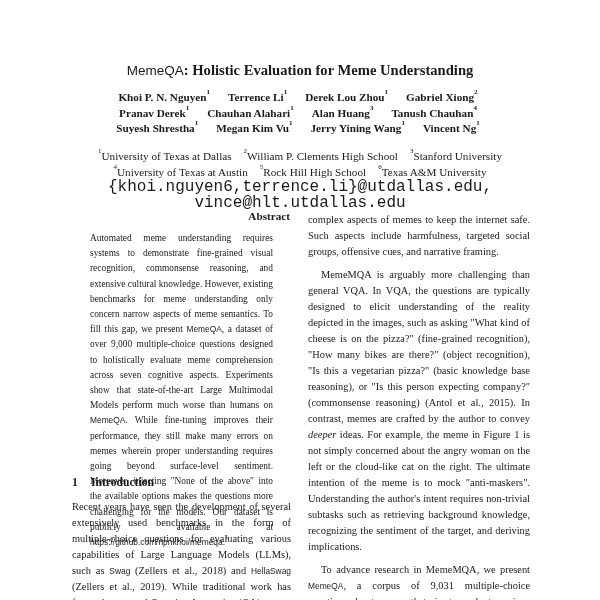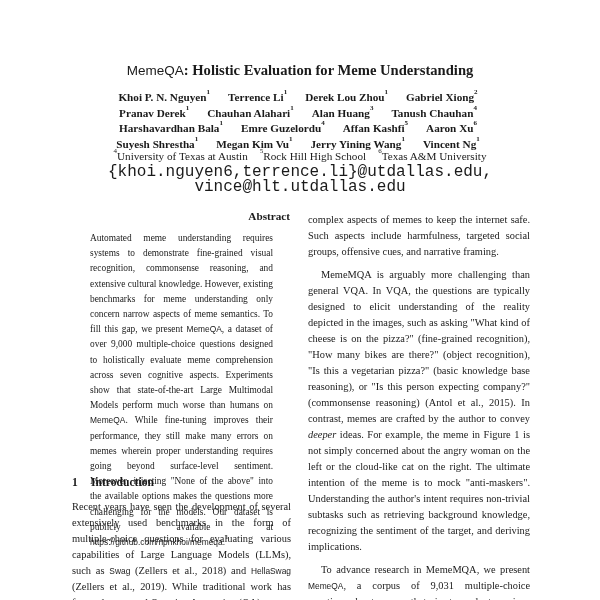--- a/index.html
+++ b/index.html
@@ -31,26 +31,26 @@
 </head>
 <body>
 
 <div class="abs title">
   <span class="mono">MemeQA</span><span>: Holistic Evaluation for Meme Understanding</span>
 </div>
 
 <div class="abs authors" id="authors">
     <div class="row"><span class="a"><span class="">Khoi P. N. Nguyen</span><sup>1</sup></span><span class="a"><span class="">Terrence Li</span><sup>1</sup></span><span class="a"><span class="">Derek Lou Zhou</span><sup>1</sup></span><span class="a"><span class="">Gabriel Xiong</span><sup>2</sup></span></div>
     <div class="row"><span class="a"><span class="">Pranav Derek</span><sup>1</sup></span><span class="a"><span class="">Chauhan Alahari</span><sup>1</sup></span><span class="a"><span class="">Alan Huang</span><sup>3</sup></span><span class="a"><span class="">Tanush Chauhan</span><sup>4</sup></span></div>
-    <div class="row"><span class="a"><span class="">Harshavardhan Bala</span><sup>1</sup></span><span class="a"><span class="">Emre Guzelordu</span><sup>4</sup></span><span class="a"><span class="">Affan Kashfi</span><sup>5</sup></span><span class="a"><span class="">Aaron Xu</span><sup>6</sup></span></div>
     <div class="row"><span class="a"><span class="">Suyesh Shrestha</span><sup>1</sup></span><span class="a"><span class="">Megan Kim Vu</span><sup>1</sup></span><span class="a"><span class="">Jerry Yining Wang</span><sup>1</sup></span><span class="a"><span class="">Vincent Ng</span><sup>1</sup></span></div>
   </div>
 
 <div class="abs affil">
   <div id="affil-rows">
+      <div><span class="f"><sup>1</sup><span>University of Texas at Dallas</span></span><span class="f"><sup>2</sup><span>William P. Clements High School</span></span><span class="f"><sup>3</sup><span>Stanford University</span></span></div>
       <div><span class="f"><sup>4</sup><span>University of Texas at Austin</span></span><span class="f"><sup>5</sup><span>Rock Hill High School</span></span><span class="f"><sup>6</sup><span>Texas A&amp;M University</span></span></div>
     </div>
   <div class="email">{khoi.nguyen6,terrence.li}@utdallas.edu, vince@hlt.utdallas.edu</div>
 </div>
 
 <div class="abs abstract-title">Abstract</div>
 
 <div class="abs abstract">
   <span>Automated meme understanding requires systems to demonstrate fine-grained visual recognition, commonsense reasoning, and extensive cultural knowledge. However, existing benchmarks for meme understanding only concern narrow aspects of meme semantics. To fill this gap, we present </span><span class="mono">MemeQA</span><span>, a dataset of over 9,000 multiple-choice questions designed to holistically evaluate meme comprehension across seven cognitive aspects.  Experiments show that state-of-the-art Large Multimodal Models perform much worse than humans on </span><span class="mono">MemeQA</span><span>. While fine-tuning improves their performance, they still make many errors on memes wherein proper understanding requires going beyond surface-level sentiment.  Moreover, injecting "None of the above" into the available options makes the questions more challenging for the models.  Our dataset is publicly available at </span><span class="mono">https://github.com/npnkhoi/memeqa.</span><sup>1</sup>
 </div>

